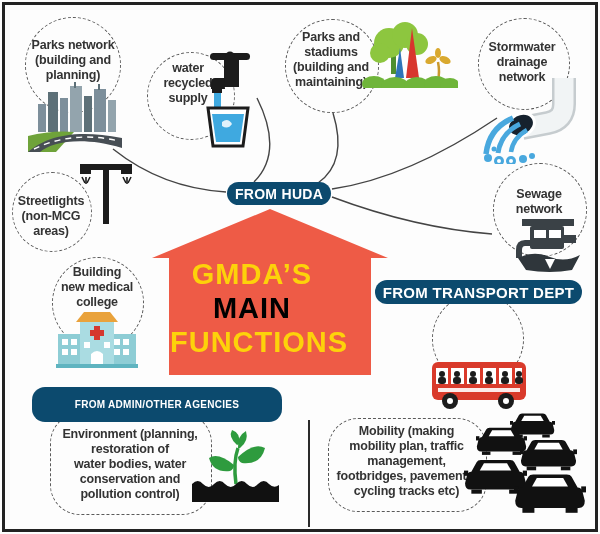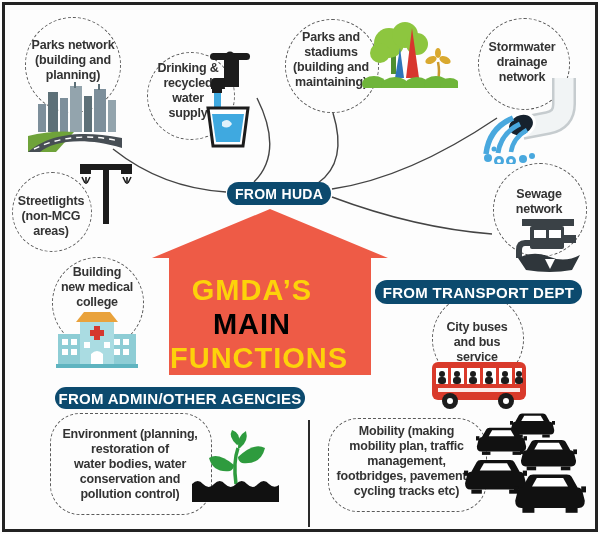--- a/index.html
+++ b/index.html
@@ -39,24 +39,24 @@
   .l-bus{left:417px;top:320px;width:120px;}
   .l-env{left:56px;top:427px;width:148px;}
   .l-mob{left:331px;top:424px;width:151px;text-align:center;}
 
   
   .badge{position:absolute;background:#0c4a6e;color:#fff;font-weight:bold;
          border-radius:13px;display:flex;align-items:center;justify-content:center;
          letter-spacing:0.3px;}
   .b-huda{left:227px;top:182px;width:104px;height:23px;font-size:14px;}
   .b-transport{left:375px;top:280px;width:207px;height:24px;font-size:15px;}
-  .b-admin{left:55px;top:387px;width:250px;height:22px;font-size:15px;}
-
-  
-  .arrow-title{position:absolute;left:170px;top:273px;width:164px;text-align:center;
+  .b-admin{left:32px;top:387px;width:250px;height:35px;font-size:10px;}
+
+  
+  .arrow-title{position:absolute;left:170px;top:257px;width:164px;text-align:center;
                font-weight:bold;font-size:29px;line-height:34px;letter-spacing:1px;}
   .t-yellow{color:#fdd20a;}
   .t-white{color:#000000;}
 
   .divider{position:absolute;left:308px;top:420px;width:2px;height:107px;background:#2b2b2b;}
 
   .icon{position:absolute;}
 </style>
 </head>
 <body>
@@ -98,23 +98,22 @@
   <div class="badge b-huda">FROM HUDA</div>
   <div class="badge b-transport">FROM TRANSPORT DEPT</div>
   <div class="badge b-admin">FROM ADMIN/OTHER AGENCIES</div>
 
   <div class="label l-road">
     <div>Parks network</div>
       <div>(building and</div>
       <div>planning)</div>
   </div>
   <div class="label l-water">
-    <div>Drinking &amp;</div>
+      <div>water</div>
       <div>recycled</div>
-      <div>water</div>
       <div>supply</div>
   </div>
   <div class="label l-parks">
     <div>Parks and</div>
       <div>stadiums</div>
       <div>(building and</div>
       <div>maintaining)</div>
   </div>
   <div class="label l-storm">
     <div>Stormwater</div>
@@ -127,25 +126,20 @@
       <div>areas)</div>
   </div>
   <div class="label l-sewage">
     <div>Sewage</div>
       <div>network</div>
   </div>
   <div class="label l-college">
     <div>Building</div>
       <div>new medical</div>
       <div>college</div>
-  </div>
-  <div class="label l-bus">
-    <div>City buses</div>
-      <div>and bus</div>
-      <div>service</div>
   </div>
   <div class="label l-env">
     <div>Environment (planning,</div>
       <div>restoration of</div>
       <div>water bodies, water</div>
       <div>conservation and</div>
       <div>pollution control)</div>
   </div>
   <div class="label l-mob">
     <div>Mobility (making</div>

